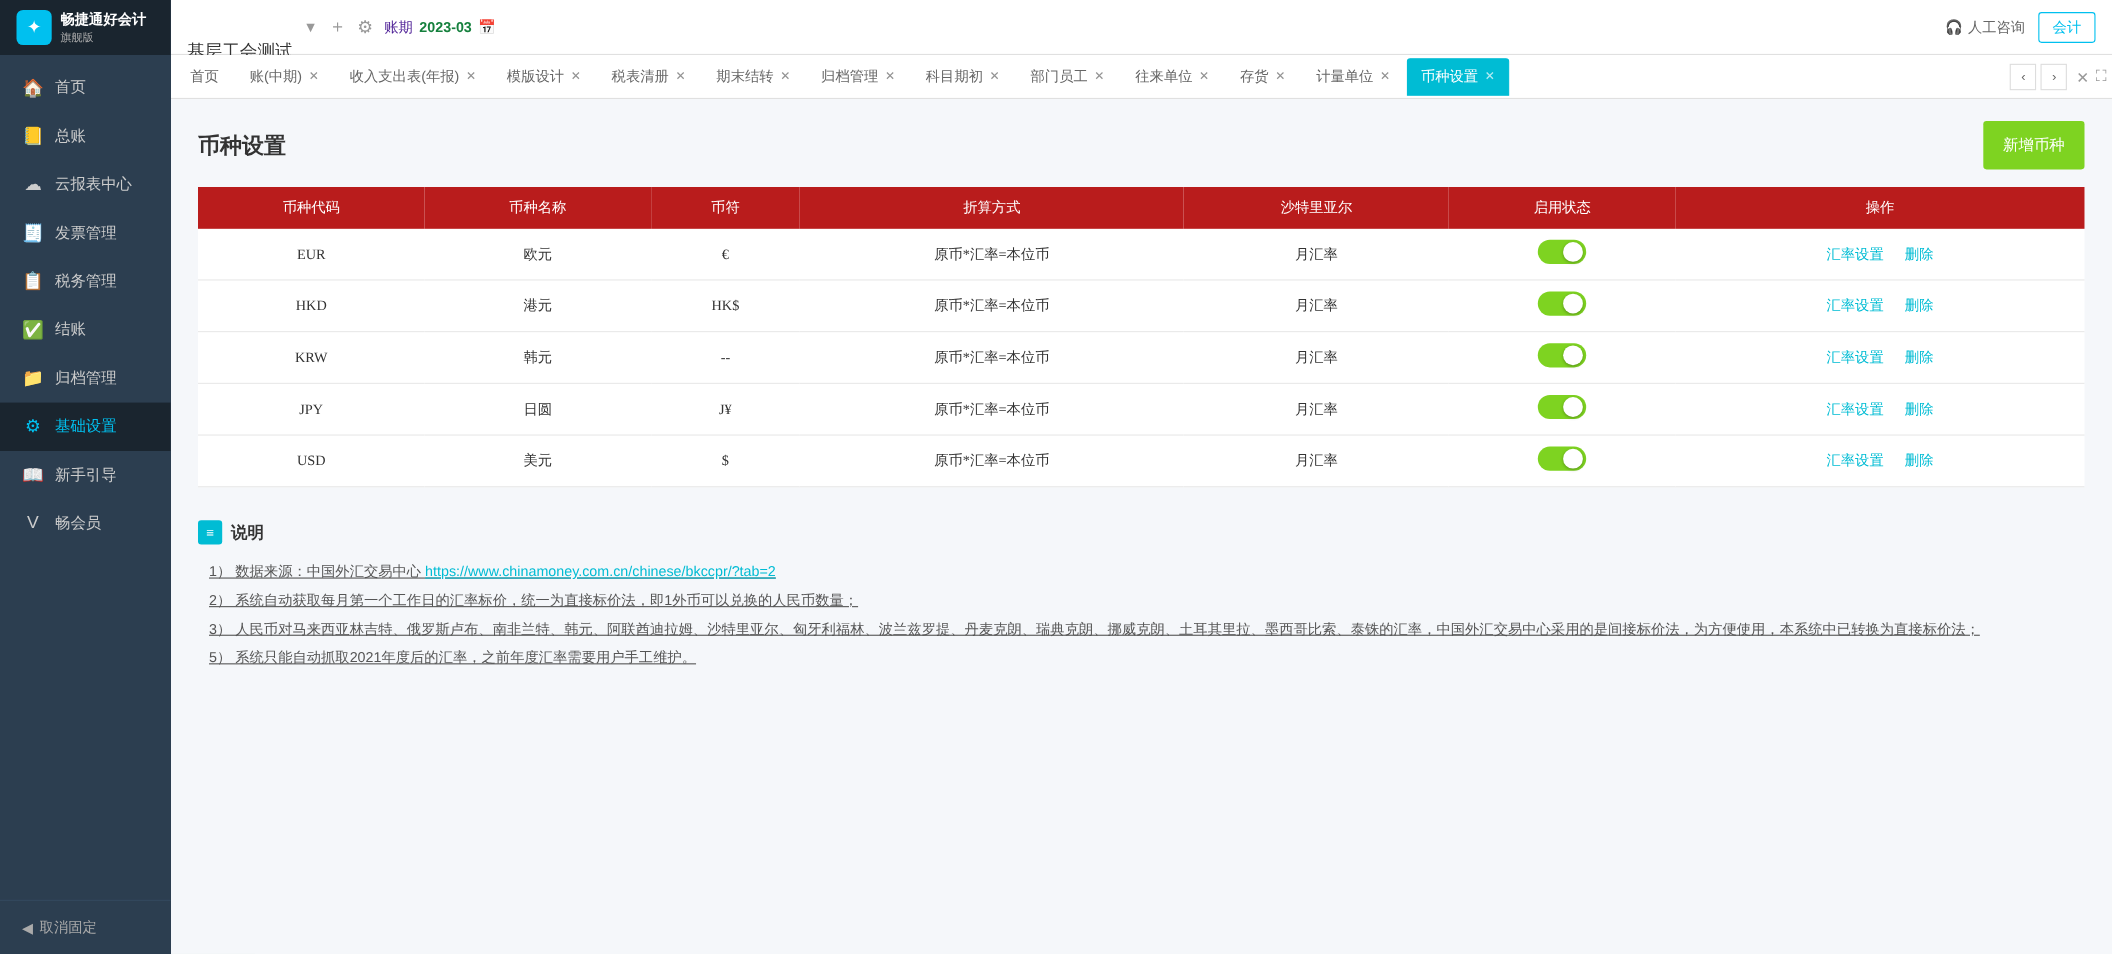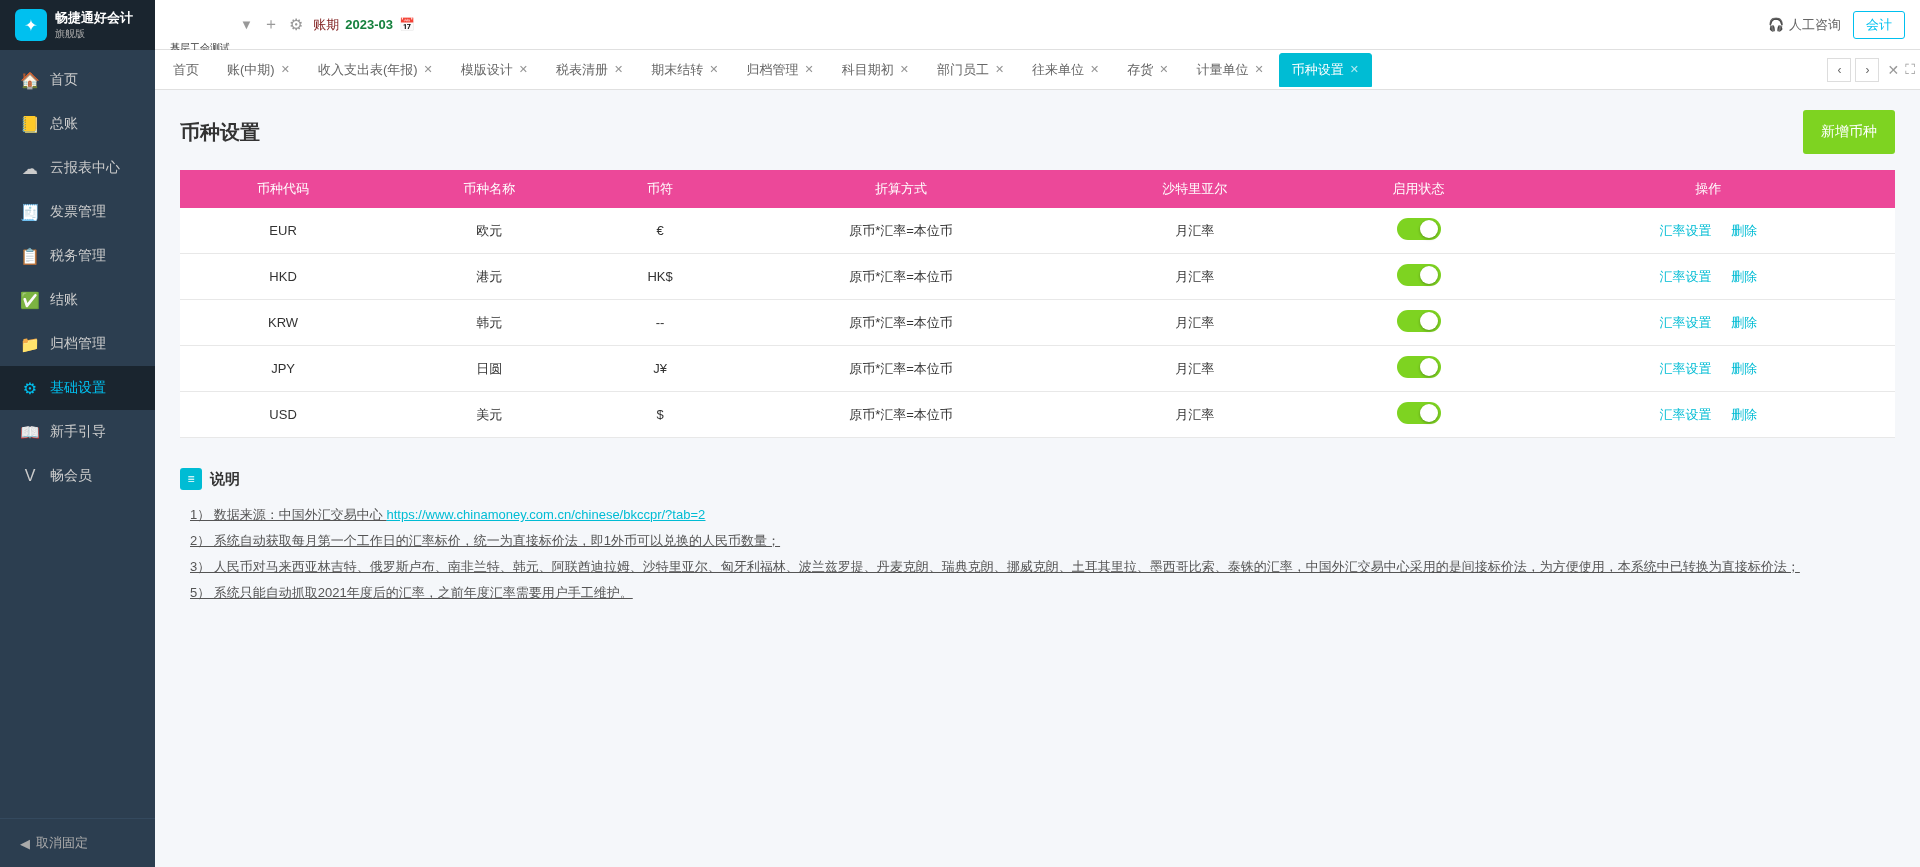--- a/index.html
+++ b/index.html
@@ -36,26 +36,26 @@
     }
 
     
     .main-area { margin-left: 155px; display: flex; flex-direction: column; height: 867px; }
 
     
     .topbar {
       height: 50px; background: #fff; display: flex; align-items: center;
       padding: 0 15px; border-bottom: 1px solid #e0e0e0; gap: 10px;
     }
-    .topbar-title { font-size: 10px; color: #333; margin-top: 46px; }
+    .topbar-title { font-size: 16px; color: #333; margin-top: 46px; }
     .topbar-dropdown { color: #999; cursor: pointer; }
     .topbar-add { color: #999; cursor: pointer; font-size: 16px; }
     .topbar-settings { color: #999; cursor: pointer; font-size: 16px; }
     .topbar-period { display: flex; align-items: center; gap: 6px; }
-    .period-label { color: #7f1d1d; }
+    .period-label { color: #4c1d95; }
     .period-value { color: #15803d; font-weight: bold; }
     .period-cal { color: #00bcd4; cursor: pointer; }
     .topbar-right { margin-left: auto; display: flex; align-items: center; gap: 12px; }
     .help-btn { display: flex; align-items: center; gap: 4px; color: #666; cursor: pointer; font-size: 13px; }
     .account-btn {
       border: 1px solid #00c0ef; color: #00c0ef; padding: 4px 12px;
       border-radius: 3px; cursor: pointer; font-size: 13px;
     }
 
     
@@ -91,27 +91,27 @@
       display: flex; align-items: center; justify-content: space-between; margin-bottom: 16px;
     }
     .page-title { font-size: 20px; color: #333; font-weight: bold; }
     .btn-new {
       background: #7ed321; color: #fff; border: none; padding: 13px 18px;
       border-radius: 3px; cursor: pointer; font-size: 14px;
     }
 
     
     .data-table { width: 100%; border-collapse: collapse; background: #fff; }
-    .data-table thead tr { background: #ec4899; margin-left: 20px; }
+    .data-table thead tr { background: #b91c1c; margin-left: 20px; }
     .data-table thead th {
       color: #fff; padding: 10px 12px; text-align: center;
       font-weight: normal; font-size: 13px; border: none;
     }
     .data-table tbody tr { border-bottom: 1px solid #e8e8e8; }
-    .data-table tbody td { padding: 10px 12px; text-align: center; color: #333; font-size: 13px; }
+    .data-table tbody td { padding: 10px 12px; text-align: center; color: #333; font-size: 13px; font-family: Liberation Serif, serif; }
 
     
     .toggle {
       display: inline-flex; align-items: center; cursor: pointer;
       position: relative; width: 44px; height: 22px;
     }
     .toggle-track {
       width: 44px; height: 22px; background: #7ed321; border-radius: 11px;
       position: relative; transition: background 0.2s;
     }

